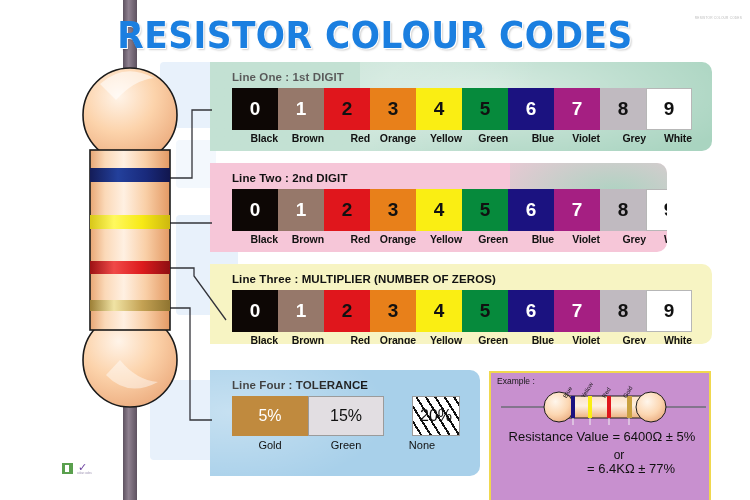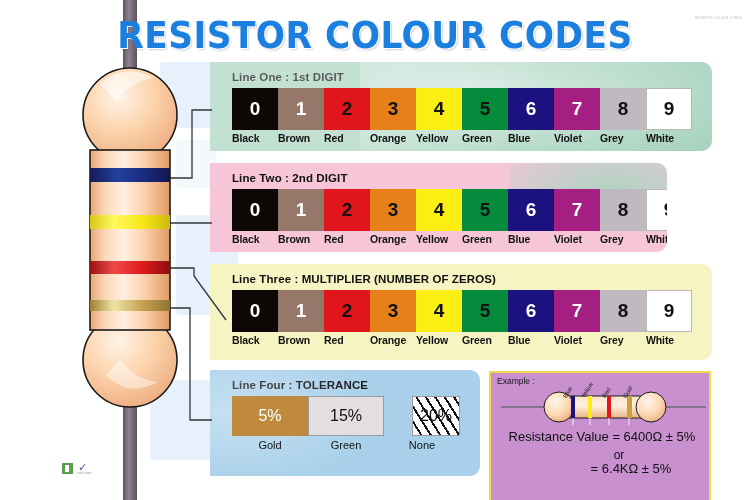--- a/index.html
+++ b/index.html
@@ -67,21 +67,21 @@
     font-size: 11.5px;
     font-weight: bold;
     color: #111;
     margin: 3px 0 5px 22px;
     letter-spacing: .1px;
   }
   #panel1 { left: 210px; top: 62px;  width: 502px; height: 89px;  background: #a9d4c0;
             border-radius: 0 10px 10px 0; overflow: hidden; }
   #panel2 { left: 210px; top: 163px; width: 457px; height: 89px;  background: #f6c6d8;
             border-radius: 0 10px 10px 0; overflow: hidden; }
-  #panel3 { left: 210px; top: 264px; width: 502px; height: 96px;  background: #f7f4c3;
+  #panel3 { left: 210px; top: 264px; width: 502px; height: 80px;  background: #f7f4c3;
             border-radius: 0 10px 10px 0; overflow: hidden; }
   #panel4 { left: 210px; top: 370px; width: 270px; height: 106px; background: #a8d0ea;
             border-radius: 0 10px 10px 0; overflow: hidden; }
 
   #panel1 .sheen {
     position: absolute; left: 150px; top: -60px; width: 420px; height: 150px;
     background: radial-gradient(ellipse at 30% 60%, rgba(255,255,255,.55), rgba(255,255,255,0) 65%);
     pointer-events: none;
   }
   #panel1 .sheen2 {
@@ -103,21 +103,21 @@
   
   .strip { position: relative; display: flex; margin-left: 22px; width: 460px; }
   .cell { width: 46px; }
   .cell .chip {
     height: 42px;
     display: flex; align-items: center; justify-content: center;
     font-family: "Liberation Sans", sans-serif;
     font-size: 19px; font-weight: bold;
   }
   .cell .cap {
-    text-align: left;
+    text-align: right;
     font-size: 10.5px;
     font-weight: bold;
     color: #111;
     padding-top: 2px;
     letter-spacing: -0.1px;
   }
   .cell.white .chip { border: 1px solid #b7b7b7; height: 42px; }
 
   
   .tol-strip { position: relative; display: flex; margin-left: 22px; width: 228px; }
@@ -465,21 +465,21 @@
       </g>
     </svg>
 
     <div class="ex-band-label" style="left:76px;  top:20px;">Blue</div>
     <div class="ex-band-label" style="left:94px;  top:20px;">Yellow</div>
     <div class="ex-band-label" style="left:115px; top:20px;">Red</div>
     <div class="ex-band-label" style="left:136px; top:20px;">Gold</div>
 
     <div class="ex-line1">Resistance Value = 6400Ω ± 5%</div>
     <div class="ex-or">or</div>
-    <div class="ex-line2">= 6.4KΩ ± 5%</div>
+    <div class="ex-line2">= 6.4KΩ ± 77%</div>
   </div>
 
   <div id="logo">
     <div class="sq"></div>
     <div class="tick">✓</div>
     <div class="lt">colour codes</div>
   </div>
 
 </div>
 

